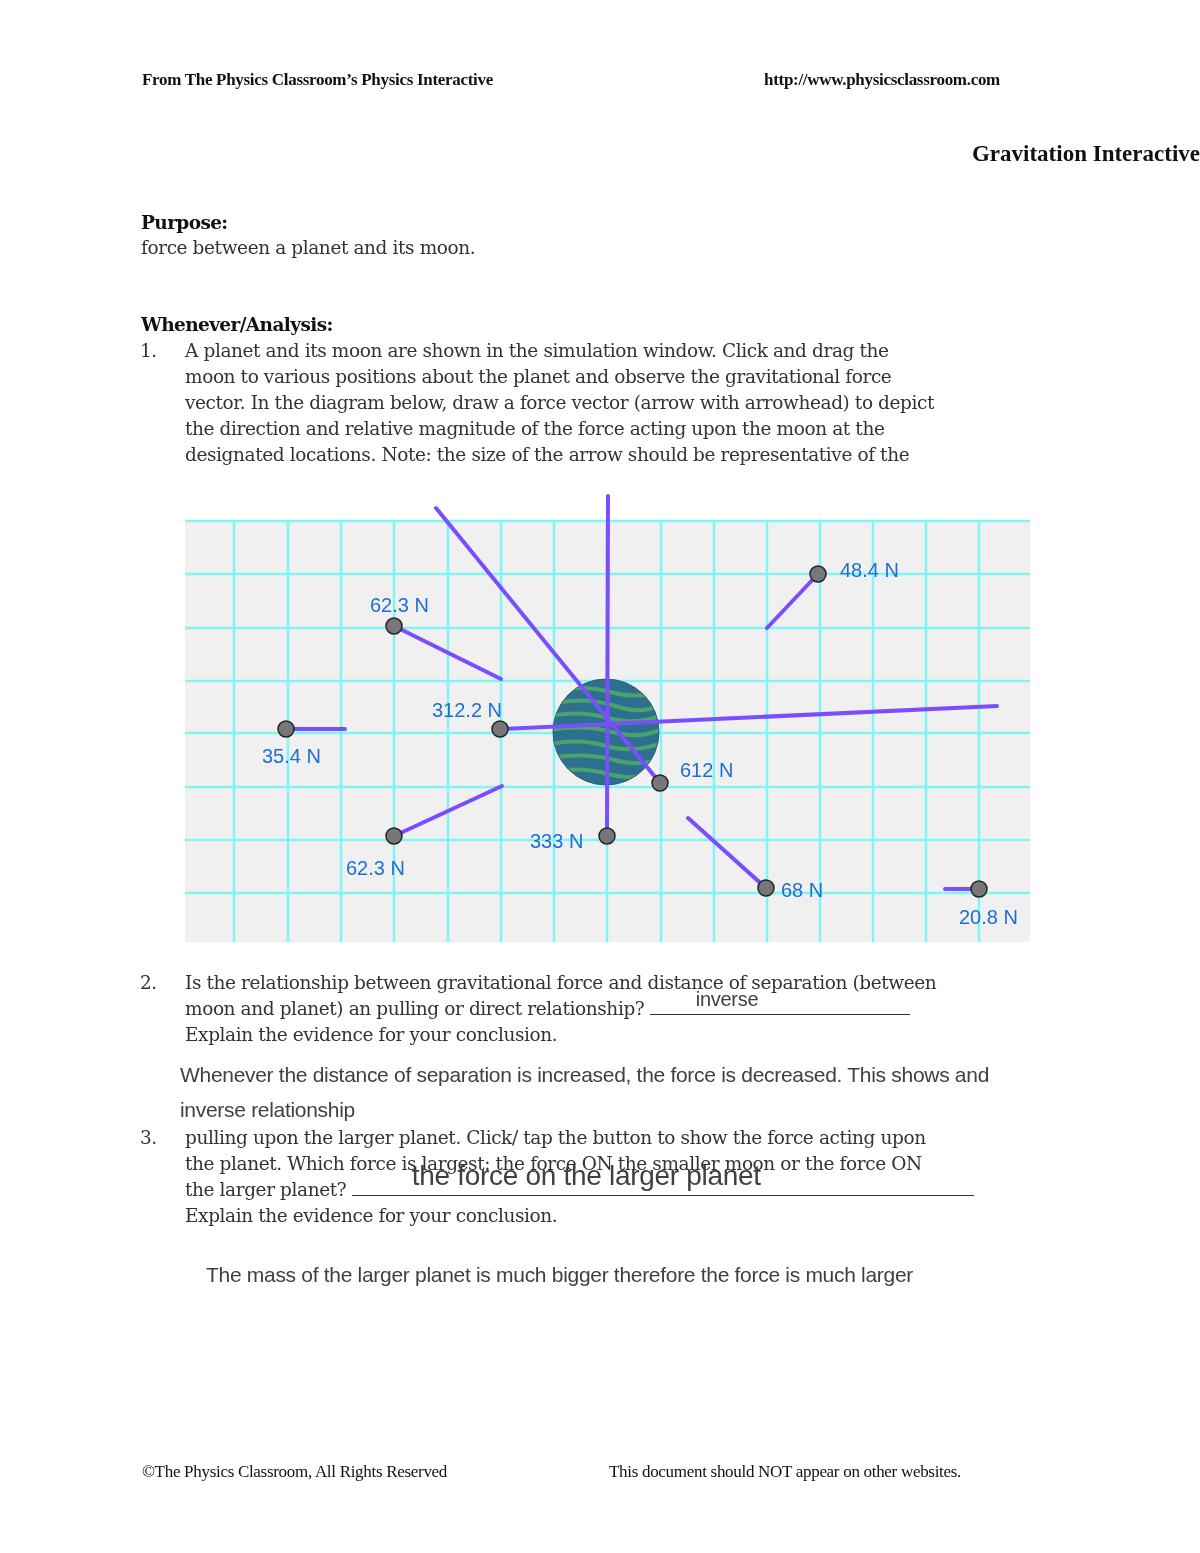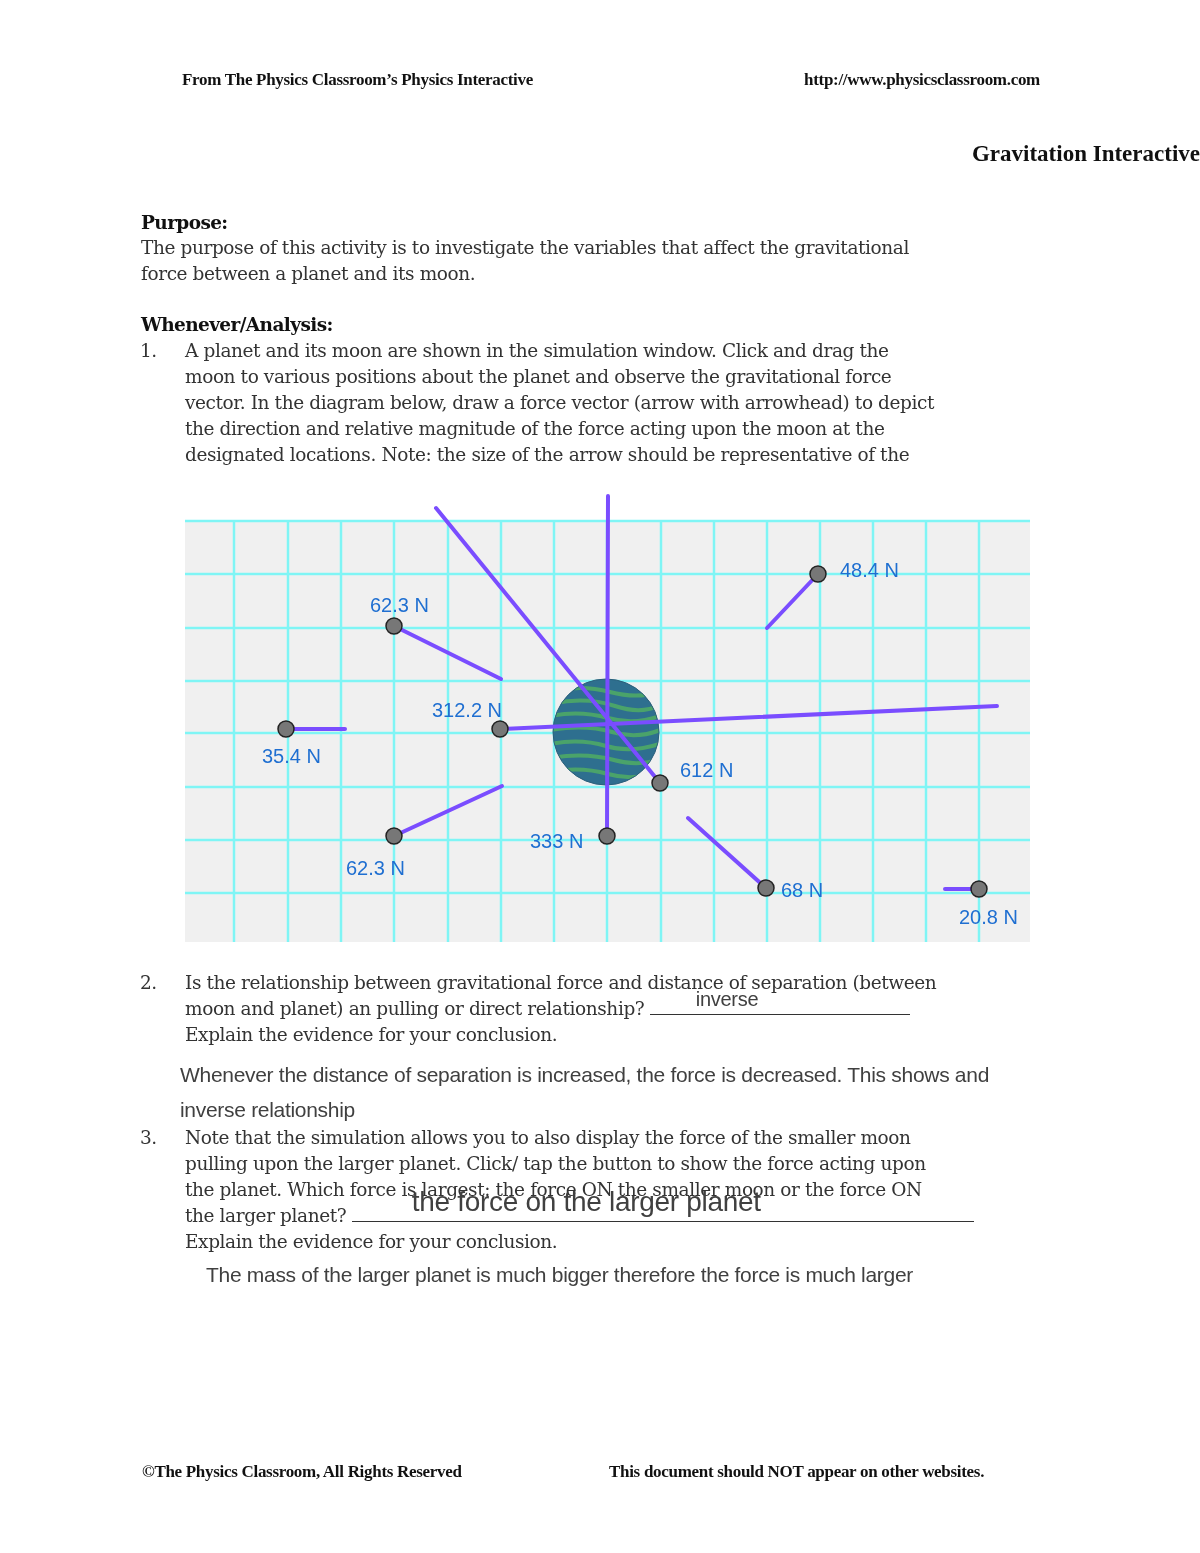--- a/index.html
+++ b/index.html
@@ -1,40 +1,39 @@
 <!DOCTYPE html>
 <html><head>
 <meta charset="utf-8">
 <style>
   html, body { margin: 0; padding: 0; background: #ffffff; }
   body { width: 1200px; height: 1553px; position: relative; overflow: hidden; }
   .abs { position: absolute; white-space: nowrap; }
-  .hdr { font-family: "Liberation Serif", "DejaVu Serif", serif; font-weight: bold; font-size: 17px; color: #111; top: 70px; letter-spacing: -0.3px; margin-left: 40px; }
+  .hdr { font-family: "Liberation Serif", "DejaVu Serif", serif; font-weight: bold; font-size: 17px; color: #111; top: 70px; letter-spacing: -0.3px; }
   .title { font-family: "Liberation Serif", "DejaVu Serif", serif; font-weight: bold; font-size: 23px; color: #111; top: 141px; left: 0; width: 1200px; text-align: right; }
   .body-text { font-family: "DejaVu Serif", "Liberation Serif", serif; font-size: 18.5px; color: #333; line-height: 26px; letter-spacing: -0.4px; }
   .bold-head { font-family: "DejaVu Serif", "Liberation Serif", serif; font-weight: bold; font-size: 18.5px; color: #111; letter-spacing: -0.6px; }
   .num { position: absolute; left: 140px; }
   .indent { position: absolute; left: 185px; }
   .answer { font-family: "Liberation Sans", "DejaVu Sans", sans-serif; color: #404040; font-size: 21px; letter-spacing: -0.3px; }
   .blank { display: inline-block; border-bottom: 1.5px solid #333; height: 18px; vertical-align: baseline; }
-  .footer { font-family: "Liberation Serif", "DejaVu Serif", serif; font-weight: bold; font-size: 17px; color: #111; top: 1462px; letter-spacing: -0.3px; }
+  .footer { font-family: "Liberation Serif", "DejaVu Serif", serif; font-weight: normal; font-size: 17px; color: #111; top: 1462px; letter-spacing: -0.3px; }
   #diagram { position: absolute; left: 0; top: 0; }
   .force-label { font-family: "Liberation Sans", "DejaVu Sans", sans-serif; font-size: 20px; fill: #1f6fd1; }
 </style>
 </head>
 <body>
 
 <div class="abs hdr" style="left:142px;">From The Physics Classroom’s Physics Interactive</div>
 <div class="abs hdr" style="left:764px;">http://www.physicsclassroom.com</div>
 
 <div class="abs title">Gravitation Interactive</div>
 
 <div class="abs bold-head" style="left:141px; top:212px;">Purpose:</div>
 <div class="abs body-text" style="left:141px; top:235px;">
-  <div>The purpose of this activity is to investigate the variables that affect the gravitational</div>
   <div>force between a planet and its moon.</div>
 </div>
 
 <div class="abs bold-head" style="left:141px; top:314px;">Whenever/Analysis:</div>
 
 <div class="abs body-text" style="left:0; top:338px; width:1200px; height:160px;">
   <span class="num">1.</span>
   <div class="indent">
     <div>A planet and its moon are shown in the simulation window. Click and drag the</div>
     <div>moon to various positions about the planet and observe the gravitational force</div>
@@ -136,21 +135,20 @@
   </div>
 </div>
 <div class="abs answer" style="left:180px; top:1057px; line-height:35px;">
   <div>Whenever the distance of separation is increased, the force is decreased. This shows and</div>
   <div>inverse relationship</div>
 </div>
 
 <div class="abs body-text" style="left:0; top:1125px; width:1200px; height:135px;">
   <span class="num">3.</span>
   <div class="indent">
-    <div>Note that the simulation allows you to also display the force of the smaller moon</div>
     <div>pulling upon the larger planet. Click/ tap the button to show the force acting upon</div>
     <div>the planet. Which force is largest: the force ON the smaller moon or the force ON</div>
     <div>
       <span>the larger planet?</span>
       <span class="blank" style="width:622px; position:relative;">
         <span class="answer" style="position:absolute; left:22px; top:-14px; font-size:28px;margin-left:38px;">the force on the larger planet</span>
       </span>
     </div>
     <div>Explain the evidence for your conclusion.</div>
   </div>

